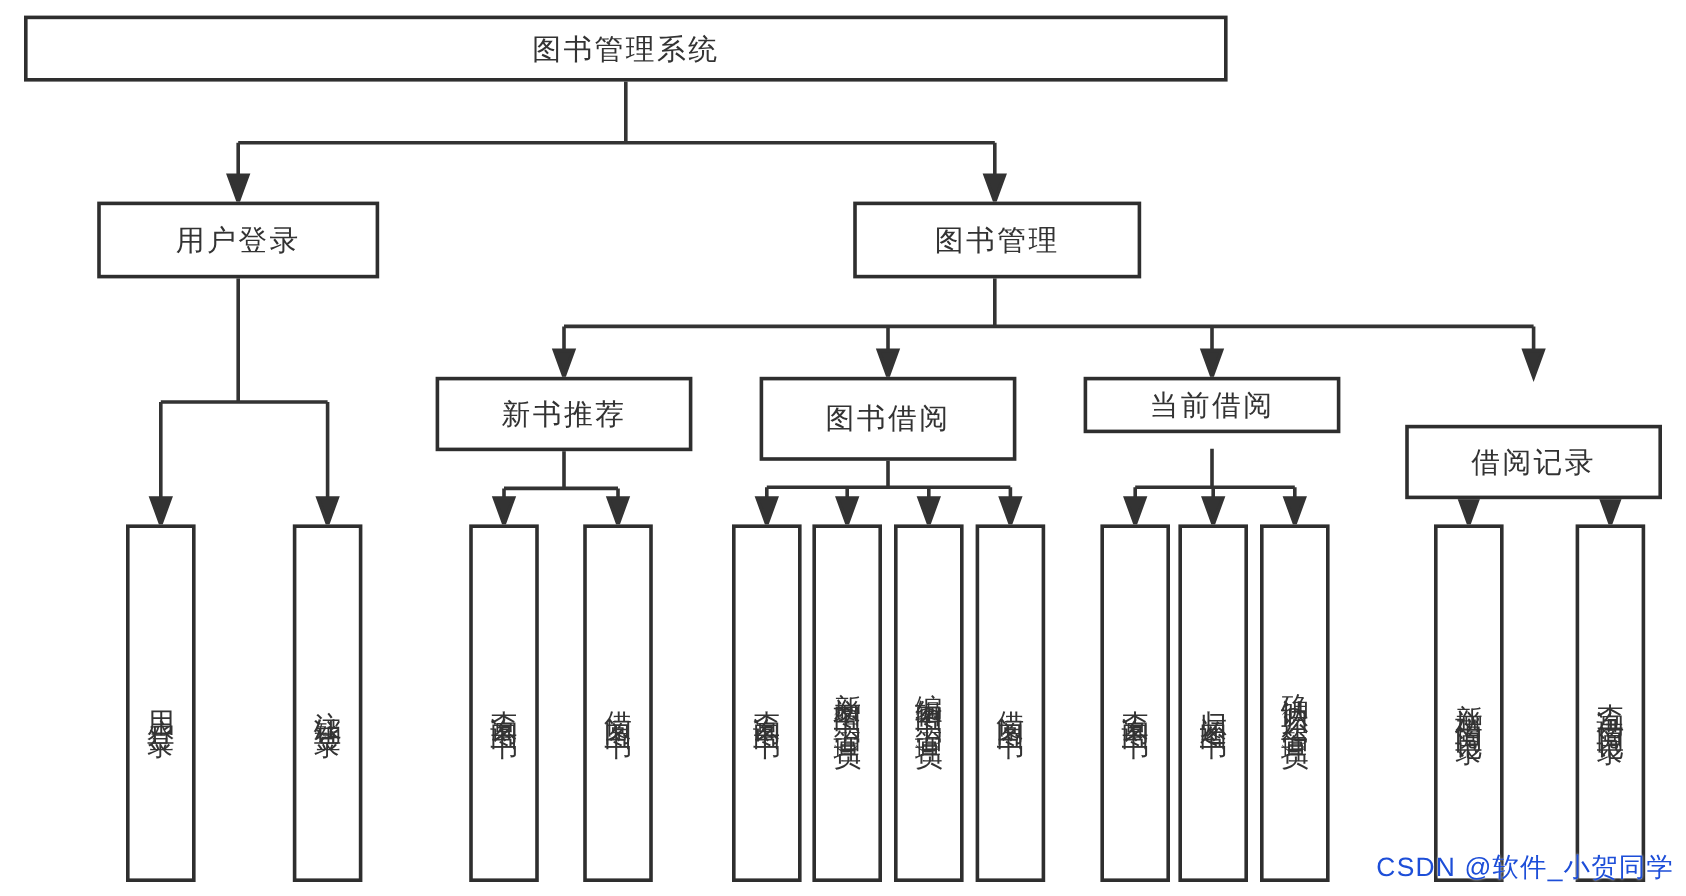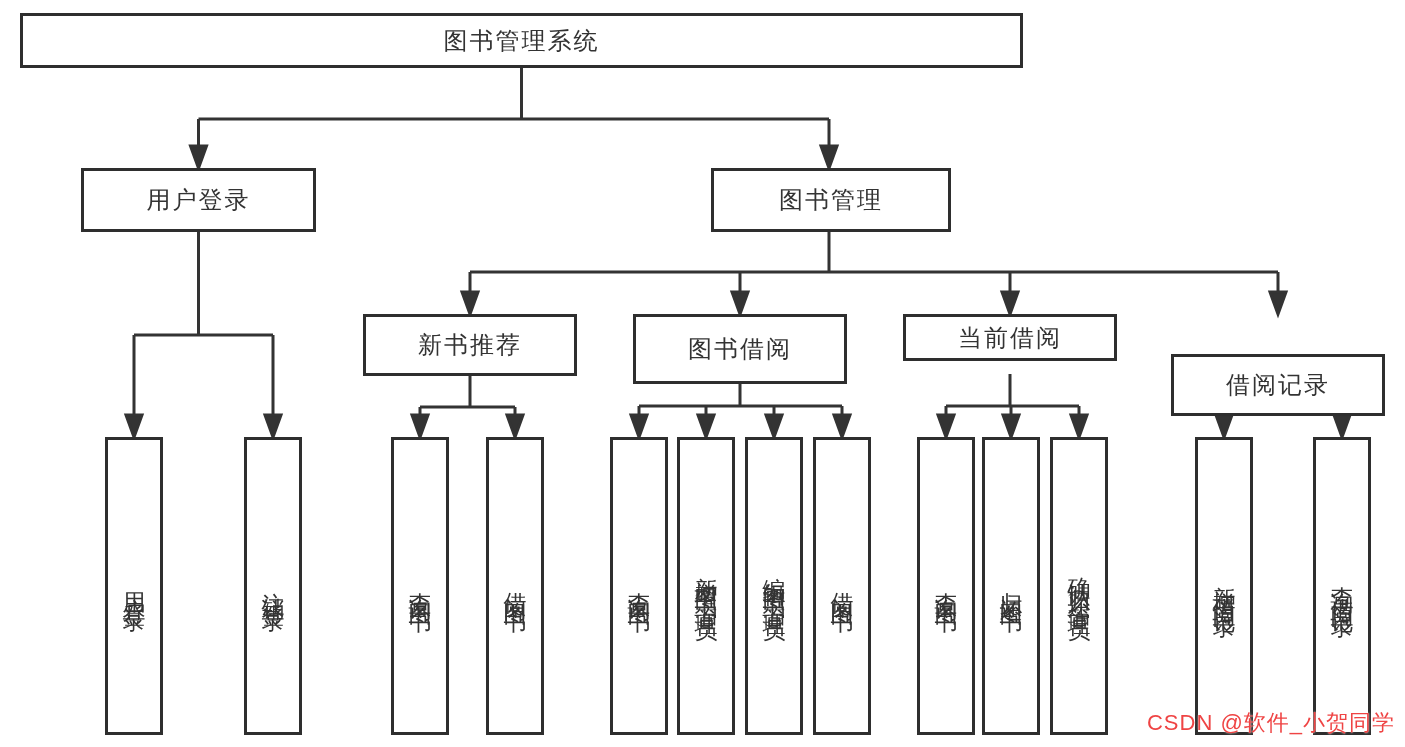--- a/index.html
+++ b/index.html
@@ -48,21 +48,21 @@
     letter-spacing: 6px;
     line-height: 1;
     color: #333333;
     white-space: nowrap;
   }
   .watermark {
     position: absolute;
     right: 10px;
     bottom: 9px;
     font-size: 22px;
-    color: #ef4444;
+    color: #1d4ed8;
     letter-spacing: 1px;
     z-index: 5;
     text-shadow: 0 0 2px #ffffff;
   }
 </style>
 </head>
 <body>
 
 <div class="canvas">
 

